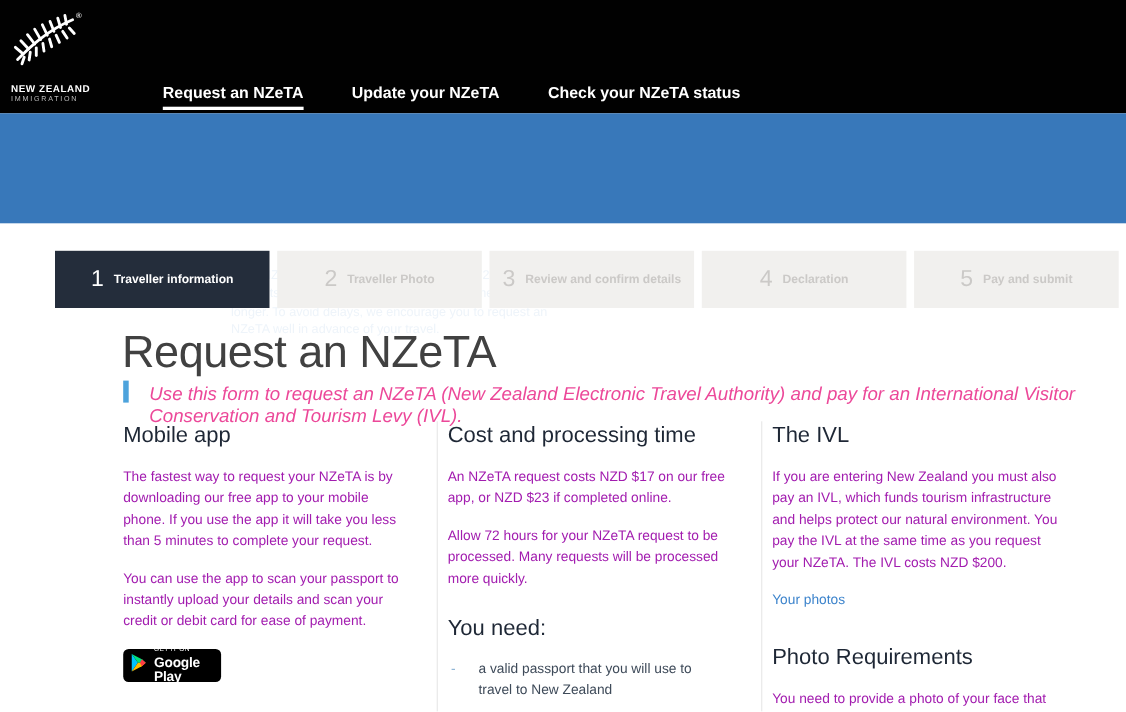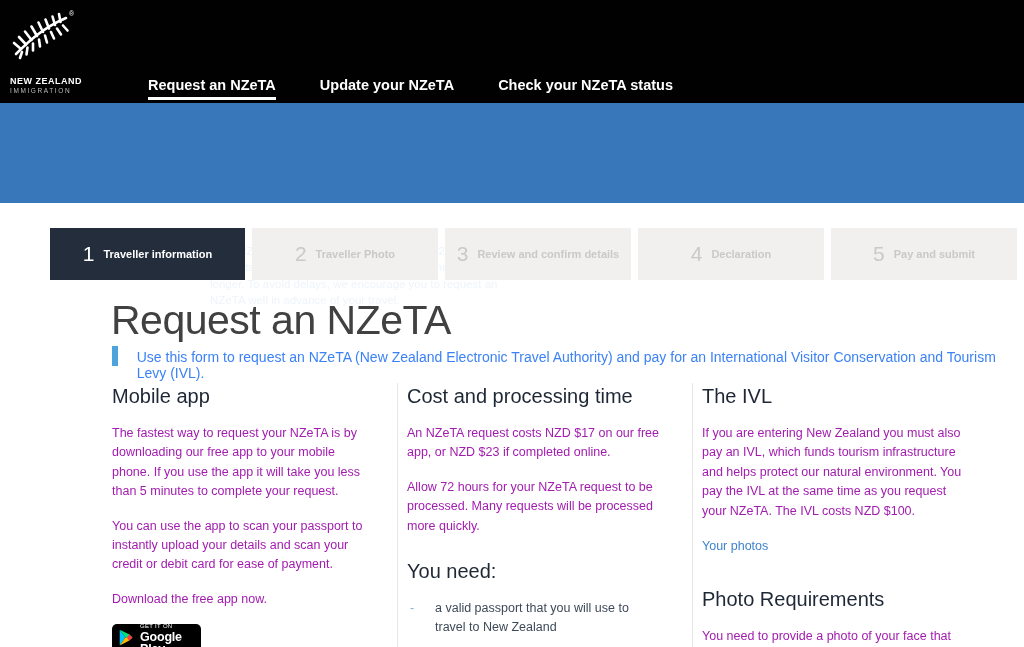--- a/index.html
+++ b/index.html
@@ -30,21 +30,21 @@
   .steps { position:absolute; left:50px; top:228px; display:flex; gap:7px; }
   .step { width:186px; height:52px; background:#f1f0ee; color:#cbc9c7; display:flex; align-items:center; justify-content:center; gap:9px; cursor:pointer; }
   .step.active { width:195px; background:#242d3b; color:#ffffff; }
   .step-num { font-size:21px; font-weight:300; }
   .step-label { font-size:11px; font-weight:bold; }
 
   
   .page-title { position:absolute; left:111px; top:297px; font-size:41px; font-weight:300; color:#414141; letter-spacing:-0.5px; }
   .subtitle-row { position:absolute; left:112px; top:345px; display:flex; }
   .subtitle-bar { width:6px; height:20px; background:#4da3dc; margin-right:19px; margin-top:1px; }
-  .subtitle-text { font-size:14px; color:#3b82f6; padding-top:4px; }
+  .subtitle-text { font-size:17px; font-style:italic; color:#ec4899; padding-top:4px; }
 
   
   .divider { position:absolute; top:383px; bottom:0; width:1px; background:#e7e7e7; }
   .divider.d1 { left:397px; }
   .divider.d2 { left:692px; }
   .col { position:absolute; top:385px; }
   .col1 { left:112px; width:260px; }
   .col2 { left:407px; width:254px; }
   .col3 { left:702px; width:260px; }
   h2.sect { font-size:20px; font-weight:normal; color:#1e2735; margin-bottom:16px; }
@@ -152,21 +152,20 @@
     <div class="subtitle-text">Use this form to request an NZeTA (New Zealand Electronic Travel Authority) and pay for an International Visitor Conservation and Tourism Levy (IVL).</div>
   </div>
 
   <div class="divider d1"></div>
   <div class="divider d2"></div>
 
   <div class="col col1">
     <h2 class="sect">Mobile app</h2>
     <p>The fastest way to request your NZeTA is by downloading our free app to your mobile phone. If you use the app it will take you less than 5 minutes to complete your request.</p>
     <p>You can use the app to scan your passport to instantly upload your details and scan your credit or debit card for ease of payment.</p>
-    <p>Download the free app now.</p>
     <div class="badges">
       <div class="badge">
         <span>
           <svg width="15" height="17" viewBox="0 0 80 88">
             <polygon points="4,2 4,86 34,44" fill="#00c3ff"></polygon>
             <polygon points="4,2 34,44 72,44 53,27" fill="#00e27c"></polygon>
             <polygon points="4,86 34,44 72,44 53,61" fill="#ffbc00"></polygon>
             <polygon points="53,27 72,44 53,61 44,44" fill="#ff3a44"></polygon>
           </svg>
         </span>
@@ -188,20 +187,20 @@
       <li>
         <span class="dash">-</span>
         <span>a valid passport that you will use to travel to New Zealand</span>
       </li>
 
     </ul>
   </div>
 
   <div class="col col3">
     <h2 class="sect">The IVL</h2>
-    <p>If you are entering New Zealand you must also pay an IVL, which funds tourism infrastructure and helps protect our natural environment. You pay the IVL at the same time as you request your NZeTA. The IVL costs NZD $100.</p>
+    <p>If you are entering New Zealand you must also pay an IVL, which funds tourism infrastructure and helps protect our natural environment. You pay the IVL at the same time as you request your NZeTA. The IVL costs NZD $200.</p>
     <a class="link">Your photos</a>
     <h2 class="sect" style="margin-top:20px;">Photo Requirements</h2>
     <p>You need to provide a photo of your face that meets our requirements for NZeTA photos. You can either upload a recent photo or use your device's camera to take a photo.</p>
     
   </div>
 
 </div>
 
 </body></html>

